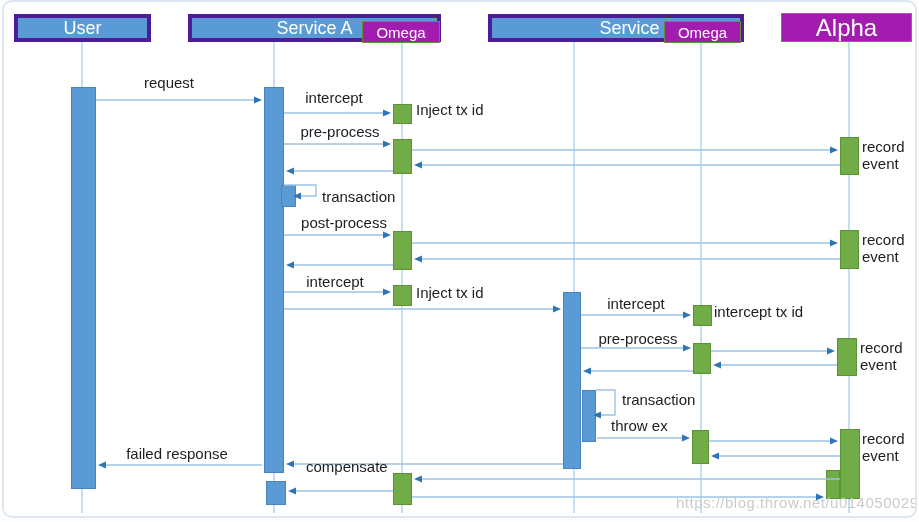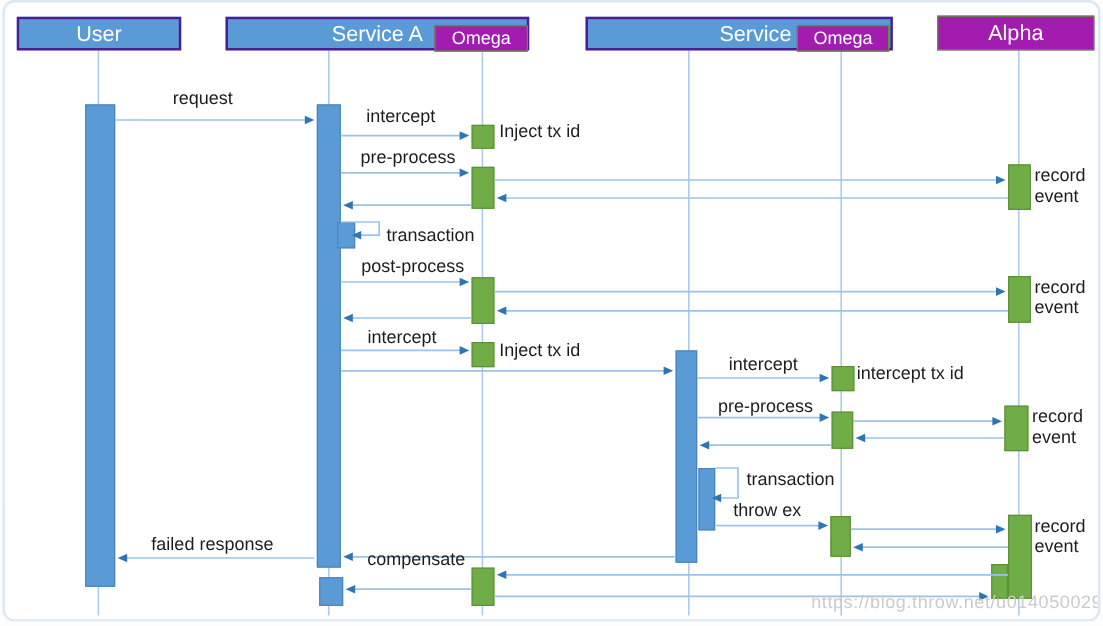--- a/index.html
+++ b/index.html
@@ -11,21 +11,21 @@
   svg.layer{position:absolute;left:0;top:0;width:100%;height:100%;}
   #lifeline-layer{z-index:1;}
   .bar{position:absolute;z-index:2;box-sizing:border-box;}
   .bar.blue{background:#5B9BD5;border:1px solid #4a84bd;}
   .bar.green{background:#70AD47;border:1px solid #5d9138;}
   #wire-layer{z-index:3;}
   .actor{
     position:absolute;z-index:4;display:flex;align-items:center;justify-content:center;
     color:#ffffff;box-sizing:border-box;white-space:nowrap;
   }
-  .actor.blue{background:#5B9BD5;border:2px solid #4c1d95;}
+  .actor.blue{background:#5B9BD5;border:4px solid #4c1d95;}
   .actor.green{background:#a21caf;border:1px solid #5d9138;}
   .msg-label{
     position:absolute;z-index:5;color:#1d1d1d;font-size:15px;line-height:1.12;
     white-space:nowrap;
   }
   .msg-label.wrap{white-space:normal;}
   .msg-label.centered{transform:translateX(-50%);}
   #watermark{
     position:absolute;z-index:6;color:#cbcbcb;font-size:15px;letter-spacing:.5px;
     white-space:nowrap;
@@ -173,21 +173,21 @@
         <polyline points="592,388 611,388 611,413 595,413" fill="none" stroke="#9cc3e7" stroke-width="1.4"></polyline>
         <polygon points="589,413 597,409.4 597,416.6" fill="#2e75b6"></polygon>
       </g>
     </svg>
   <div id="actor-layer">
       <div class="actor blue" style="left: 10px; top: 12px; width: 137px; height: 28px; font-size: 18px;">User</div>
       <div class="actor blue" style="left: 184px; top: 12px; width: 253px; height: 28px; font-size: 18px;">Service A</div>
       <div class="actor green" style="left: 358px; top: 19px; width: 78px; height: 22px; font-size: 15px;">Omega</div>
       <div class="actor blue" style="left: 484px; top: 12px; width: 256px; height: 28px; font-size: 18px; padding-left: 44px;">Service B</div>
       <div class="actor green" style="left: 660px; top: 19px; width: 77px; height: 22px; font-size: 15px;">Omega</div>
-      <div class="actor green" style="left: 777px; top: 11px; width: 131px; height: 29px; font-size: 18px;">Alpha</div>
+      <div class="actor green" style="left: 777px; top: 11px; width: 131px; height: 29px; font-size: 24px;">Alpha</div>
     </div>
   <div id="label-layer">
       <div class="msg-label centered" style="left: 165px; top: 73px;">request</div>
       <div class="msg-label centered" style="left: 330px; top: 88px;">intercept</div>
       <div class="msg-label" style="left: 412px; top: 100px;">Inject tx id</div>
       <div class="msg-label centered" style="left: 336px; top: 122px;">pre-process</div>
       <div class="msg-label wrap" style="left: 858px; top: 137px; width: 58px;">record event</div>
       <div class="msg-label" style="left: 318px; top: 187px;">transaction</div>
       <div class="msg-label centered" style="left: 340px; top: 213px;">post-process</div>
       <div class="msg-label wrap" style="left: 858px; top: 230px; width: 58px;">record event</div>

